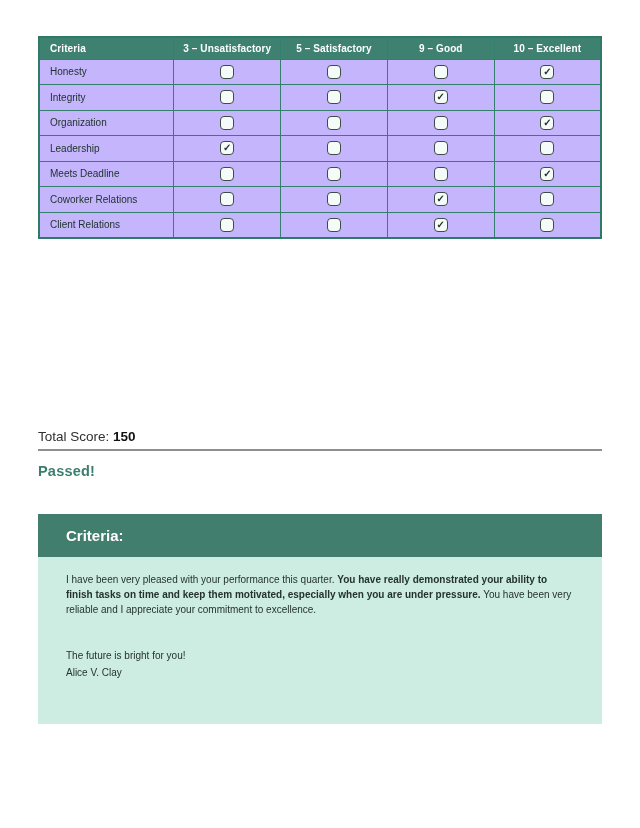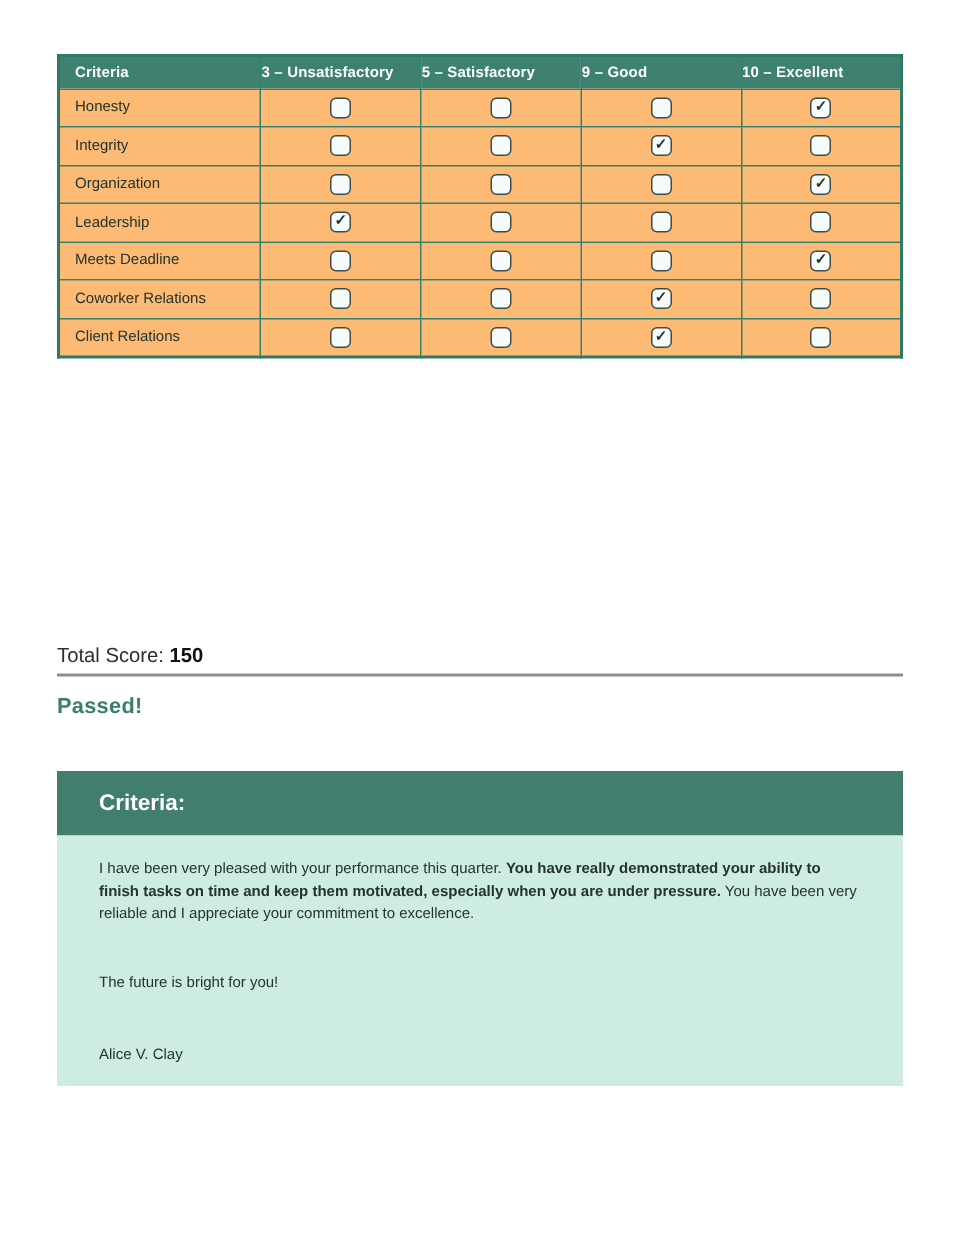--- a/index.html
+++ b/index.html
@@ -25,29 +25,29 @@
   }
   .criteria-table th, .criteria-table td {
     border: 1px solid #35806c;
   }
   .criteria-table thead th {
     background: #3e8171;
     color: #ffffff;
     font-size: 10px;
     font-weight: bold;
     height: 22px;
-    text-align: left;
+    text-align: center;
     letter-spacing: 0.1px;
   }
   .criteria-table thead th.crit-head {
     text-align: left;
     padding-left: 10px;
   }
   .criteria-table tbody td {
-    background: #fdba74;
+    background: #c4b5fd;
     height: 25.5px;
     font-size: 10px;
     color: #21332c;
     text-align: center;
   }
   .criteria-table tbody td.crit {
     text-align: left;
     padding-left: 10px;
   }
   .checkbox {
@@ -110,21 +110,21 @@
   }
   .comments-body {
     background: #cdece2;
     height: 167px;
     padding: 15px 28px 0 28px;
     font-size: 10px;
     color: #24332d;
     line-height: 15px;
   }
   .comments-body .p2 { margin-top: 31px; }
-  .comments-body .p3 { margin-top: 33px; }
+  .comments-body .p3 { margin-top: 2px; }
 
   
   .footer {
     position: absolute;
     top: 761px;
     left: 38px;
     width: 564px;
     height: 30px;
     display: flex;
     justify-content: space-between;

